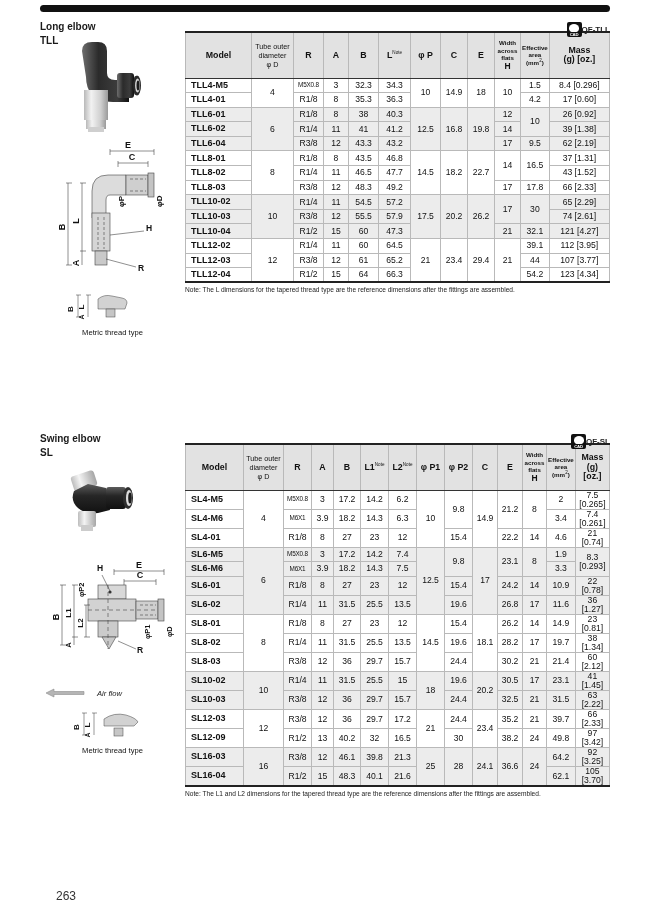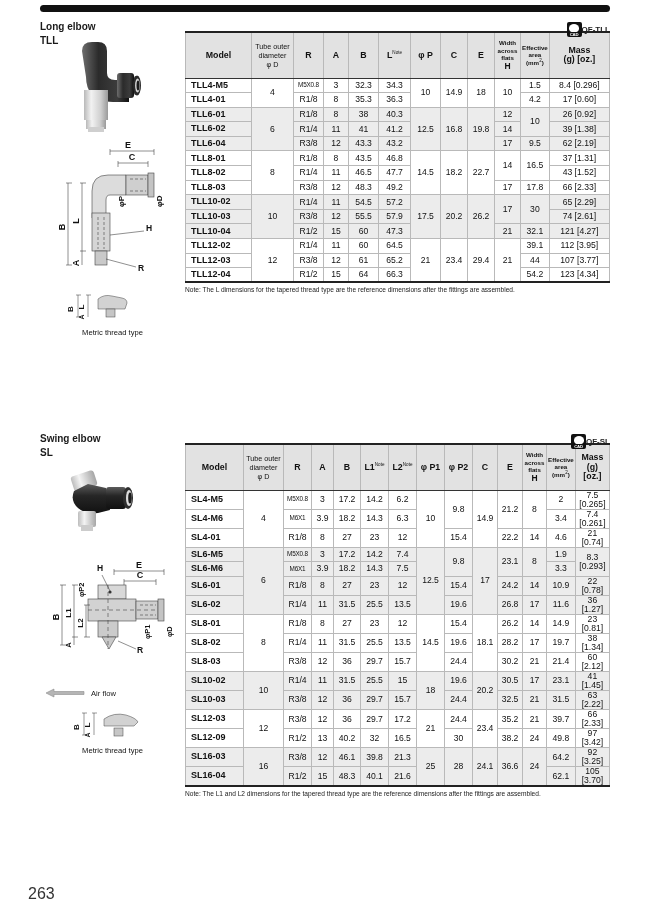--- a/index.html
+++ b/index.html
@@ -85,26 +85,26 @@
   .note {
     font-size: 6.6px; color: #222; margin-top: 3px; line-height: 1.3;
   }
 
   
   .photo { display: block; margin: 6px 0 0 20px; }
   .draw { display: block; margin: 4px 0 0 0; }
   .metric-cap {
     font-size: 7.6px; text-align: center; margin-top: 1px; color: #111;
   }
-  .airflow { display: flex; align-items: center; gap: 5px; margin: 2px 0 0 4px; }
+  .airflow { display: flex; align-items: center; gap: 11px; margin: 2px 0 0 4px; font-style: italic; }
   .airflow span { font-size: 7.6px; }
 
   .page-no {
-    position: absolute; left: 28px; bottom: 22px;
-    font-size: 16px; color: #333;
+    position: absolute; left: 56px; bottom: 22px;
+    font-size: 12px; color: #333;
   }
 </style>
 </head>
 <body>
 
 <div class="page">
 
   <div class="rule-bar"></div>
 
   <div class="section">

